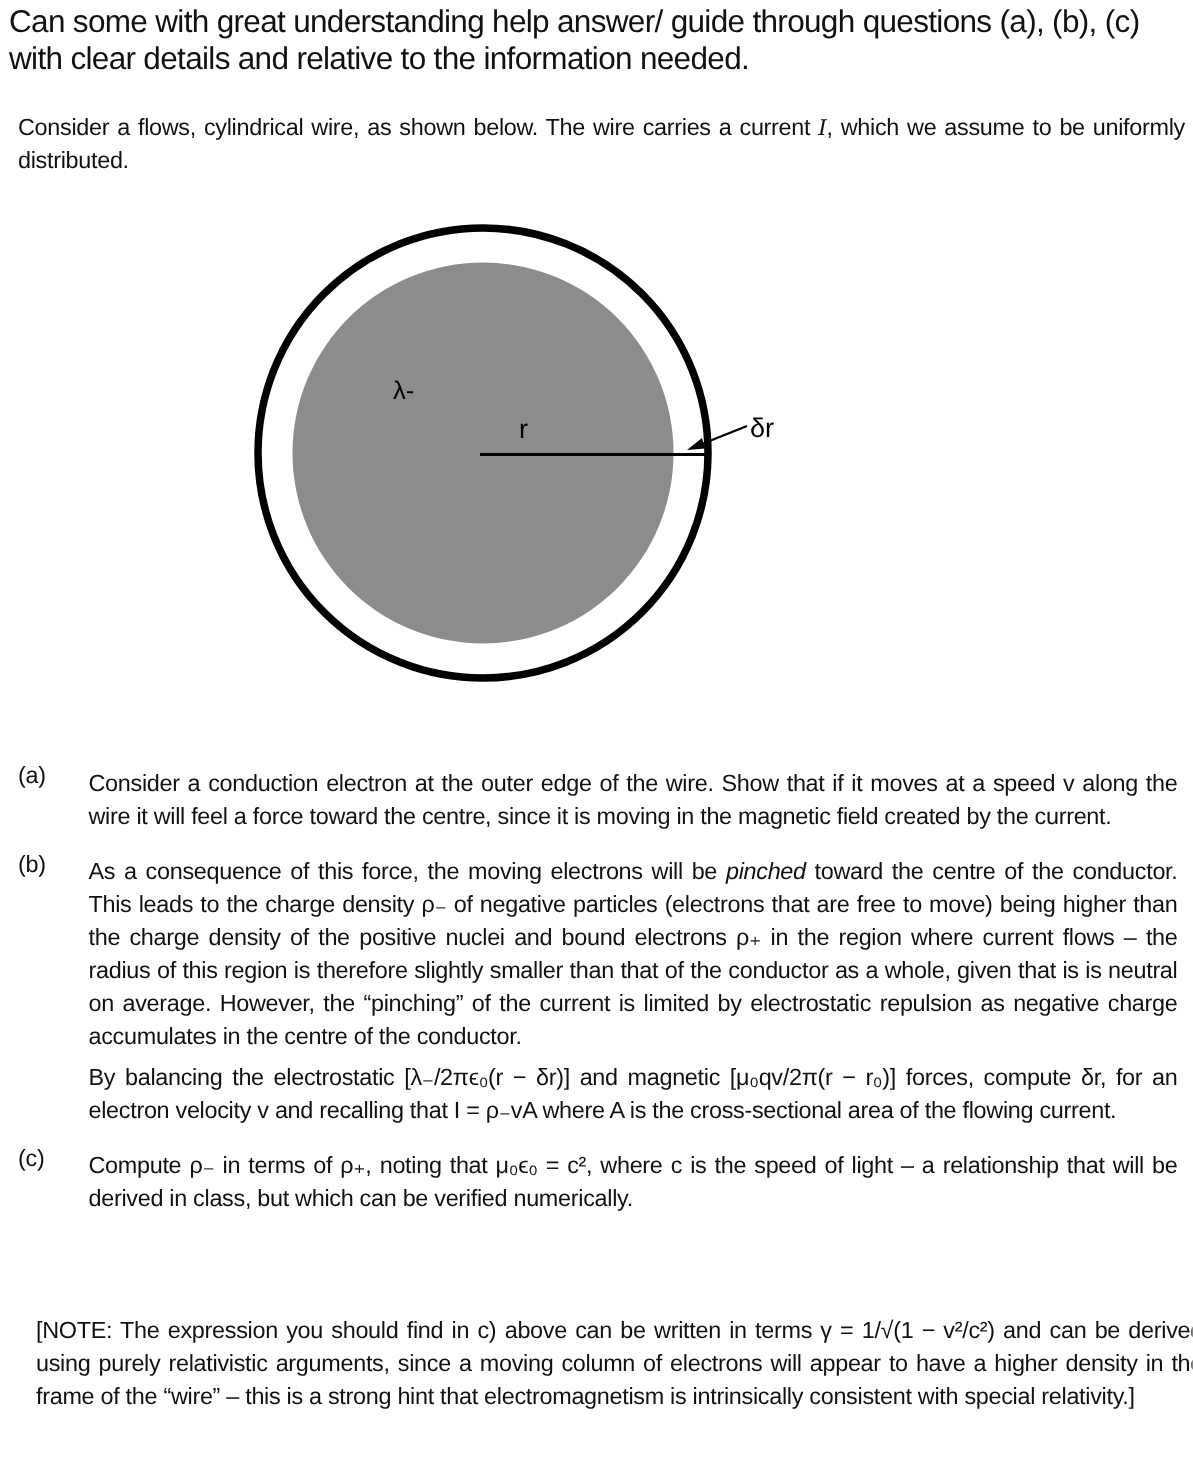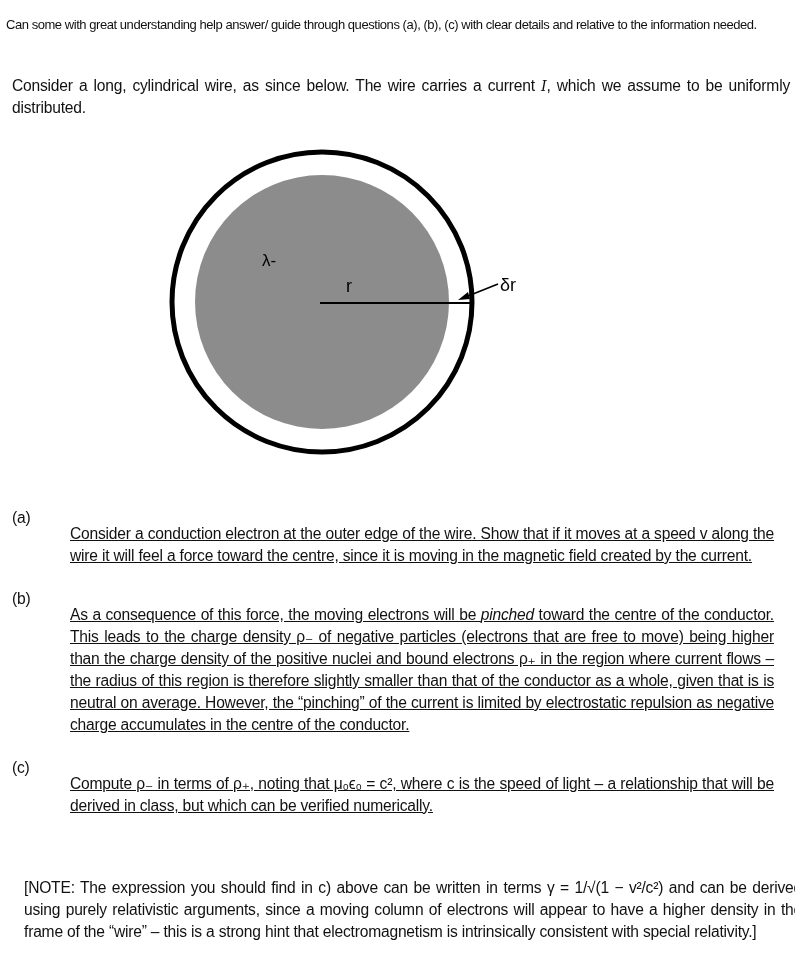--- a/index.html
+++ b/index.html
@@ -2,55 +2,55 @@
 <html><head>
 <meta charset="utf-8">
 <style>
   html, body { margin: 0; padding: 0; background: #ffffff; }
   body {
     width: 795px; height: 972px; position: relative; overflow: hidden;
     font-family: "Liberation Sans", "DejaVu Sans", sans-serif;
     color: #111111;
   }
   .intro {
-    position: absolute; left: 6px; top: 12px; width: 785px;
-    font-size: 13px; line-height: 25px; letter-spacing: -0.45px;
+    position: absolute; left: 6px; top: 2px; width: 785px;
+    font-size: 21px; line-height: 25px; letter-spacing: -0.45px;
     font-stretch: condensed;
   }
   .body-text {
     font-size: 15.6px; line-height: 22px; letter-spacing: -0.2px;
     text-align: justify;
   }
   .setup {
     position: absolute; left: 12px; top: 75px; width: 778px;
   }
   .figure {
     position: absolute; left: 0; top: 140px; width: 795px; height: 350px;
   }
   .questions {
     position: absolute; left: 12px; top: 507px; width: 778px;
   }
   .q-item { display: flex; margin-bottom: 5px; }
   .q-label { width: 42px; flex: none; }
   .q-content { flex: 1; }
-  .q-content p { margin: 16px; text-decoration: underline; }
+  .q-content p { margin: 5px; }
   .q-content p + p { margin-top: 5px; }
   .note {
     position: absolute; left: 24px; top: 877px; width: 778px;
   }
   .m { font-family: "DejaVu Serif", "Liberation Serif", serif; font-style: italic; font-size: 14.5px; }
   em { font-style: italic; }
 </style>
 </head>
 <body>
 
 <div class="intro">Can some with great understanding help answer/ guide through questions (a), (b), (c) with clear details and relative to the information needed.</div>
 
 <div class="setup body-text">
-  <span>Consider a long, cylindrical wire, as since below. The wire carries a current </span><span class="m">I</span><span>, which we assume to be uniformly distributed.</span>
+  <span>Consider a flows, cylindrical wire, as shown below. The wire carries a current </span><span class="m">I</span><span>, which we assume to be uniformly distributed.</span>
 </div>
 
 <div class="figure">
   <svg width="795" height="350" viewBox="0 140 795 350" xmlns="http://www.w3.org/2000/svg">
     <circle cx="322" cy="302" r="150" fill="#ffffff" stroke="#000000" stroke-width="5"></circle>
     <circle cx="322" cy="302" r="127" fill="#8c8c8c"></circle>
     <line x1="320" y1="303" x2="472" y2="303" stroke="#000000" stroke-width="2"></line>
     <line x1="498" y1="284" x2="463" y2="298" stroke="#000000" stroke-width="1.6"></line>
     <polygon points="458,300 468,292 470,299" fill="#000000"></polygon>
     <text x="262" y="266" font-family="Liberation Sans, sans-serif" font-size="17" fill="#000000">λ-</text>
@@ -63,20 +63,21 @@
   <div class="q-item">
     <div class="q-label">(a)</div>
     <div class="q-content">
         <p>Consider a conduction electron at the outer edge of the wire. Show that if it moves at a speed v along the wire it will feel a force toward the centre, since it is moving in the magnetic field created by the current.</p>
       </div>
   </div>
   <div class="q-item">
     <div class="q-label">(b)</div>
     <div class="q-content">
       <p><span>As a consequence of this force, the moving electrons will be </span><em>pinched</em><span> toward the centre of the conductor. This leads to the charge density ρ₋ of negative particles (electrons that are free to move) being higher than the charge density of the positive nuclei and bound electrons ρ₊ in the region where current flows – the radius of this region is therefore slightly smaller than that of the conductor as a whole, given that is is neutral on average. However, the “pinching” of the current is limited by electrostatic repulsion as negative charge accumulates in the centre of the conductor.</span></p>
+      <p>By balancing the electrostatic [λ₋/2πϵ₀(r − δr)] and magnetic [μ₀qv/2π(r − r₀)] forces, compute δr, for an electron velocity v and recalling that I = ρ₋vA where A is the cross-sectional area of the flowing current.</p>
     </div>
   </div>
   <div class="q-item">
     <div class="q-label">(c)</div>
     <div class="q-content">
         <p>Compute ρ₋ in terms of ρ₊, noting that μ₀ϵ₀ = c², where c is the speed of light – a relationship that will be derived in class, but which can be verified numerically.</p>
       </div>
   </div>
 </div>
 

